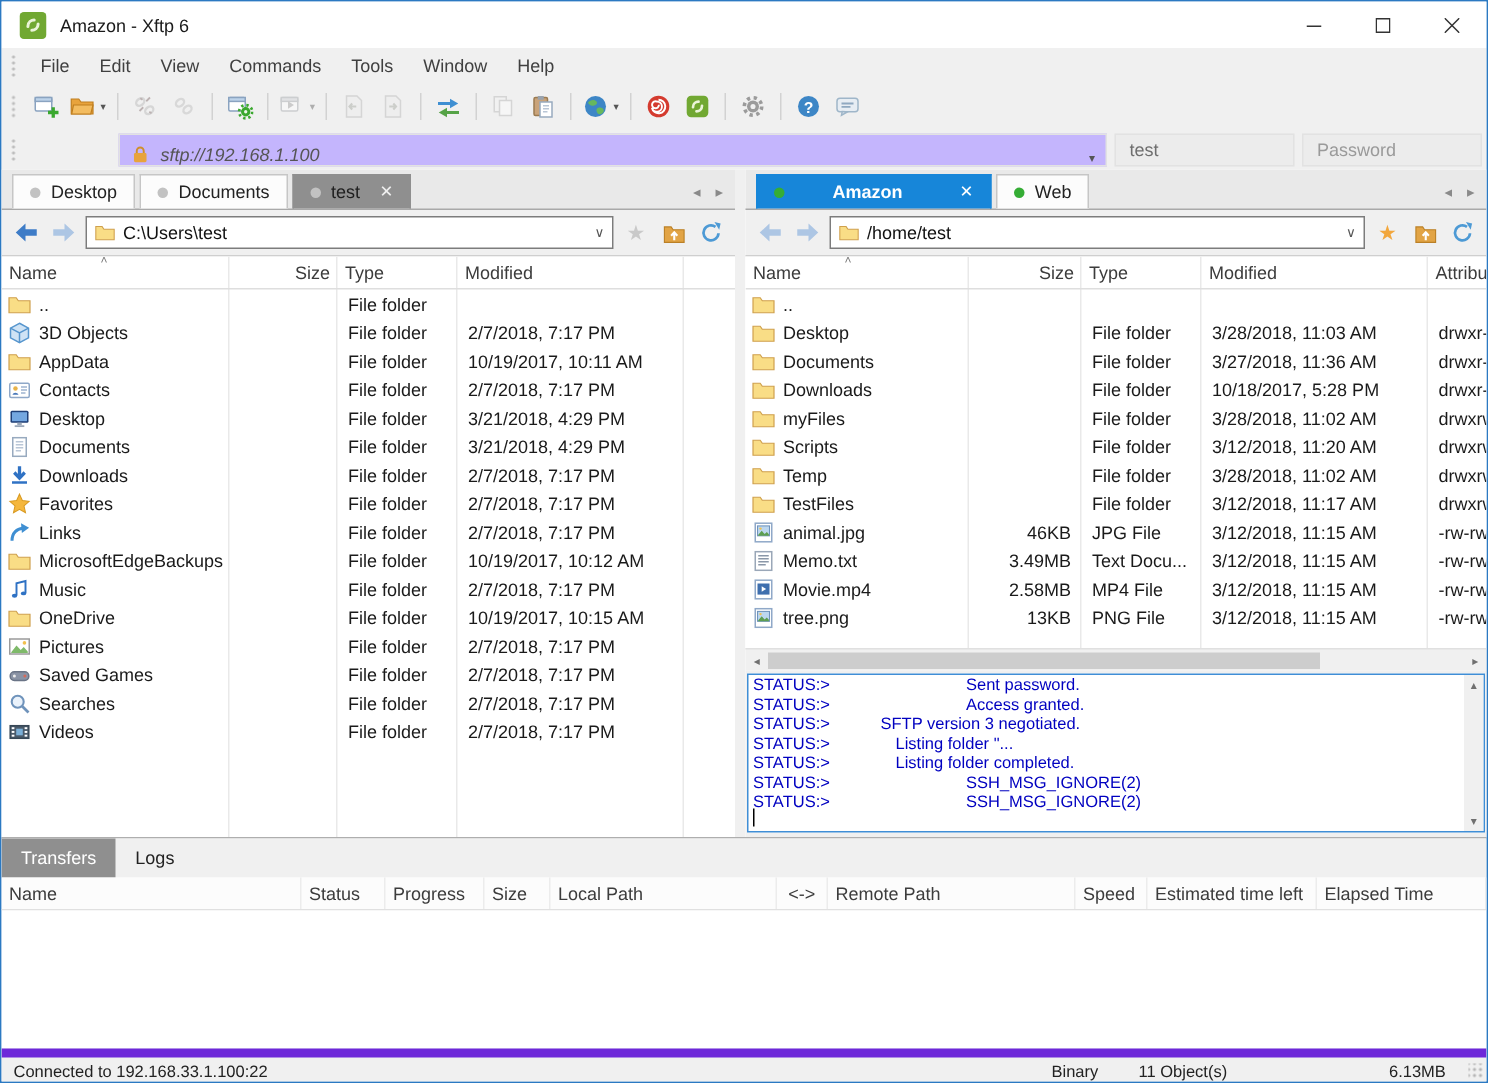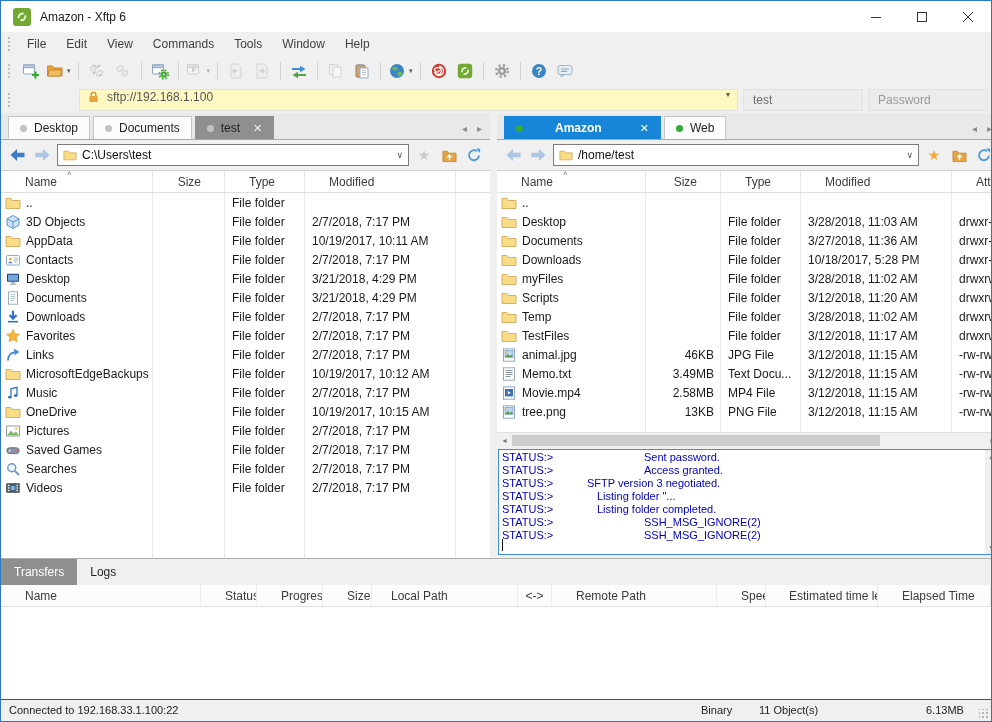--- a/index.html
+++ b/index.html
@@ -17,21 +17,21 @@
   .grip { width:4px; height:16px; margin:0 6px 0 0; background-image:radial-gradient(#bdbdbd 1px, transparent 1.1px); background-size:4px 4px; }
   .menu-item { padding:0 10px; font-size:12px; color:#404040; height:100%; display:flex; align-items:center; }
 
   .toolbar { height:30px; flex:0 0 auto; background:#f0f0f0; display:flex; align-items:center; padding-left:6px; gap:1px; }
   .tbtn { height:24px; min-width:26px; display:flex; align-items:center; justify-content:center; border-radius:2px; padding:0 2px; }
   .tbtn.disabled { opacity:.42; filter:grayscale(85%); }
   .tsep { width:1px; height:18px; background:#d2d2d2; margin:0 5px; flex:0 0 auto; }
   .tcaret { font-size:7px; color:#555; margin-left:3px; }
 
   .addressbar { height:27px; flex:0 0 auto; background:#f0f0f0; display:flex; align-items:center; padding:0 3px 0 6px; }
-  .addr-field { flex:1; height:22px; margin-left:62px; background:#fef9c3; border:1px solid #e2e2e2; display:flex; align-items:flex-start; padding:0 7px; gap:7px; font-size:12px; color:#555; }
+  .addr-field { flex:1; height:22px; margin-left:62px; background:#c4b5fd; border:1px solid #e2e2e2; display:flex; align-items:flex-end; padding:0 7px; gap:7px; font-size:12px; color:#555;font-style:italic; }
   .addr-caret { margin-left:auto; font-size:8px; color:#555; }
   .pfield { width:120px; height:22px; margin-left:5px; background:#ececec; border:1px solid #e2e2e2; font-size:12px; color:#6e6e6e; padding:0 9px; outline:none; }
   .pfield::placeholder { color:#9a9a9a; }
 
   
   .main { height:445px; flex:0 0 auto; display:flex; }
   .pane { display:flex; flex-direction:column; background:#fff; }
   .pane.left { width:489px; flex:0 0 auto; }
   .pane.right { flex:1; }
   .splitter { width:7px; flex:0 0 auto; background:#f0f0f0; }
@@ -53,21 +53,21 @@
   .combo .caret { margin-left:auto; color:#555; font-size:9px; }
   .star { font-size:14px; line-height:1; }
 
   .filelist { position:relative; overflow:hidden; font-size:12px; background:#fff; }
   .pane.left .filelist { flex:1; }
   .pane.right .filelist { height:261px; flex:0 0 auto; }
   .vl { position:absolute; top:0; bottom:0; width:1px; background:#e9e9e9; }
   .fhead { height:22px; display:grid; border-bottom:1px solid #dedede; position:relative; align-items:center; color:#3c3c3c; }
   .left-grid { grid-template-columns:152px 72px 80px 151px 1fr; }
   .right-grid { grid-template-columns:149px 75px 80px 151px 1fr; }
-  .hc { padding:0 24px; white-space:nowrap; overflow:hidden; }
+  .hc { padding:0 5px; white-space:nowrap; overflow:hidden; }
   .hc.size { text-align:right; }
   .sortmark { position:absolute; top:-2px; left:66px; font-size:8px; color:#777; }
   .frow { height:19px; display:grid; align-items:center; color:#1a1a1a; position:relative; }
   .c { white-space:nowrap; overflow:hidden; }
   .c.name { display:flex; align-items:center; gap:5px; padding-left:4px; }
   .c.size { text-align:right; padding-right:7px; }
   .c.type, .c.mod, .c.attr { padding-left:7px; }
   .ic { width:16px; height:16px; flex:0 0 auto; display:flex; }
 
   .hscroll { height:15px; flex:0 0 auto; background:#f0f0f0; border-top:1px solid #e0e0e0; display:flex; align-items:center; font-size:8px; color:#707070; }
@@ -87,21 +87,21 @@
   .transfers { border-top:1px solid #aeaeae; display:flex; flex-direction:column; flex:1; min-height:0; }
   .t-tabs { height:26px; flex:0 0 auto; background:#f0f0f0; display:flex; align-items:stretch; }
   .t-tab { padding:0 13px; display:flex; align-items:center; font-size:12px; color:#222; }
   .t-tab.active { background:#8f8f8f; color:#fff; }
   .t-head { height:22px; flex:0 0 auto; background:#fcfcfc; border-bottom:1px solid #e0e0e0; display:grid; grid-template-columns:200px 56px 66px 44px 151px 34px 165px 48px 113px 1fr; align-items:center; font-size:12px; color:#3c3c3c; }
   .t-head .hc { border-right:1px solid #ececec; height:100%; display:flex; align-items:center; }
   .t-head .hc.mid { justify-content:center; padding:0; }
   .t-body { flex:1; background:#fff; }
 
   
-  .statusbar { height:22px; flex:0 0 auto; background:#f0f0f0; border-top:1px solid #6d28d9; position:relative; font-size:11px; color:#222; }
+  .statusbar { height:22px; flex:0 0 auto; background:#f0f0f0; border-top:6px solid #6d28d9; position:relative; font-size:11px; color:#222; }
   .statusbar span { position:absolute; top:4px; }
   .sb-left { left:8px; }
   .sb-mode { left:700px; }
   .sb-objects { left:758px; }
   .sb-size { left:925px; }
   .sb-grip { position:absolute; right:2px; bottom:2px; width:10px; height:10px;
     background-image:radial-gradient(#b5b5b5 1px, transparent 1.1px); background-size:4px 4px; background-position:bottom right; }
 </style>
 </head>
 <body>

